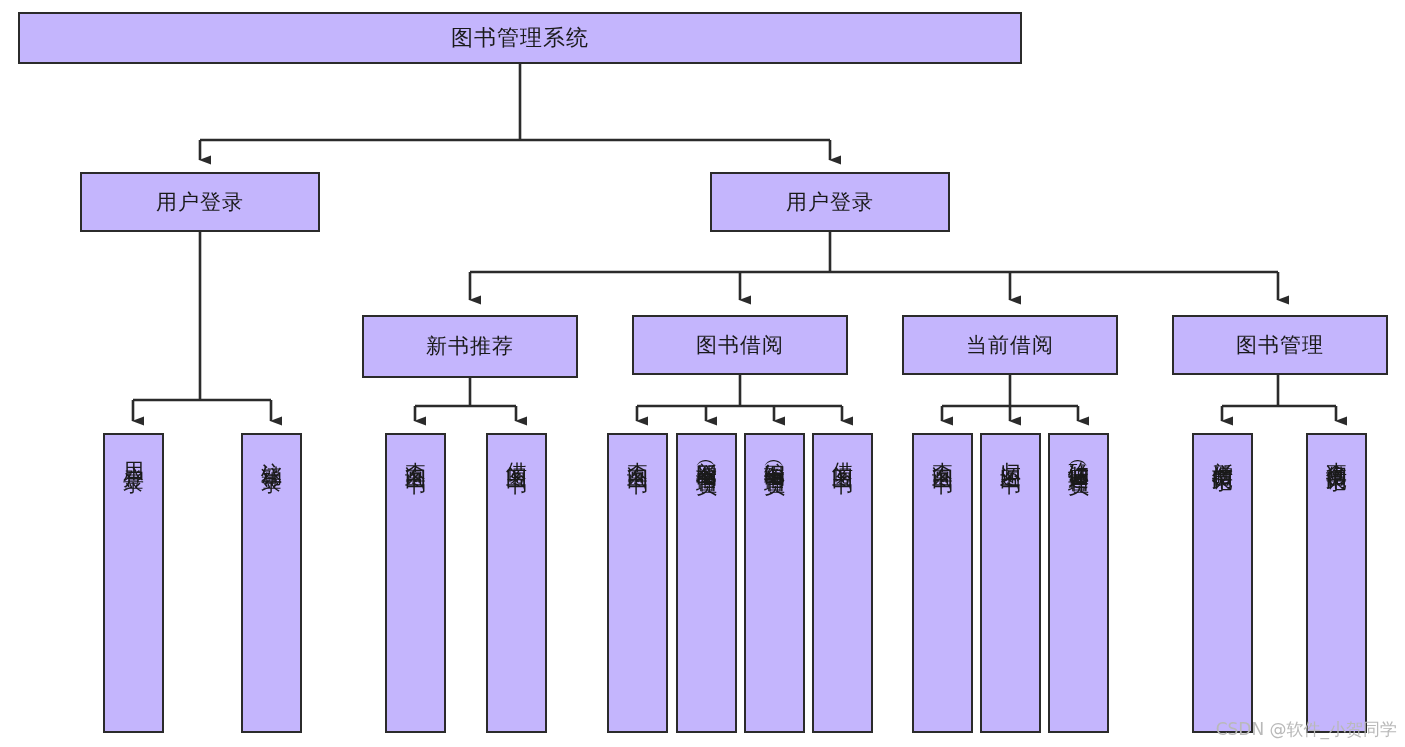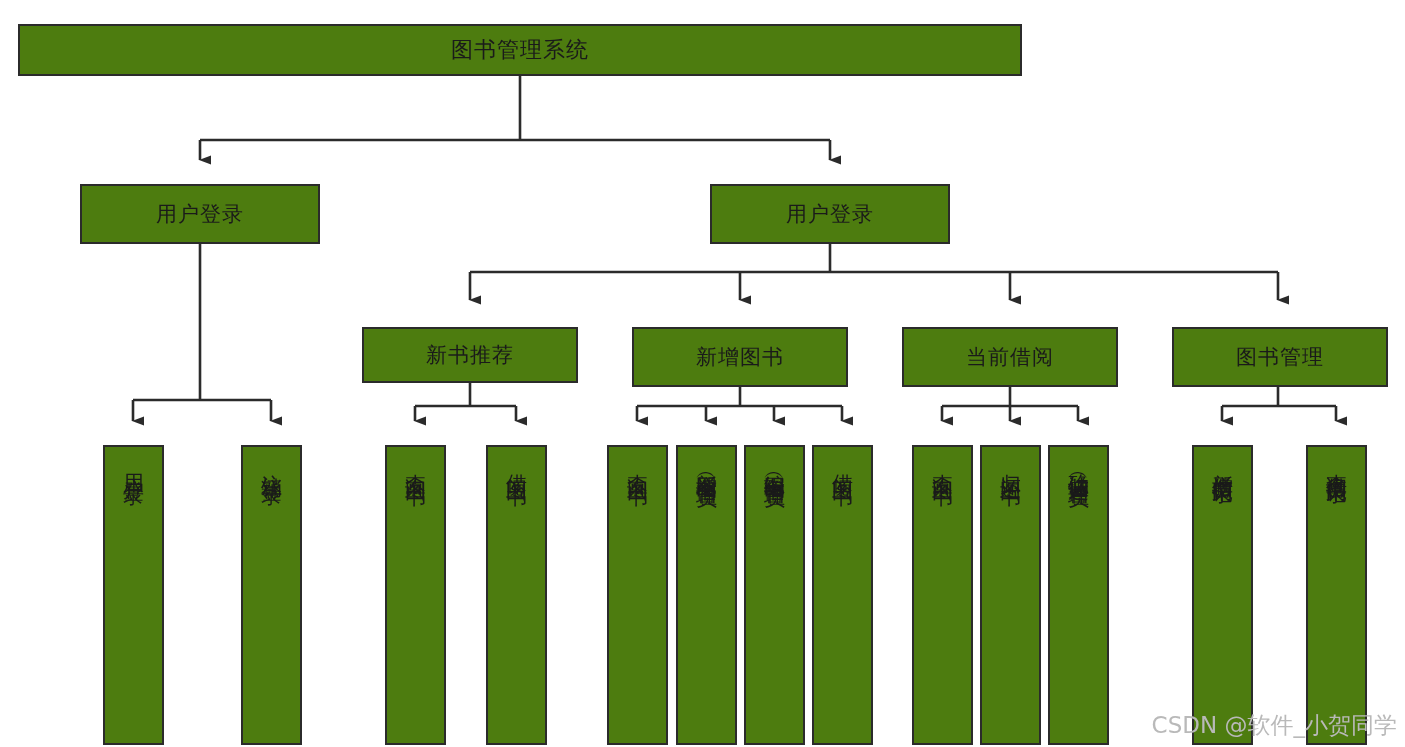--- a/index.html
+++ b/index.html
@@ -10,27 +10,26 @@
     font-family:"DejaVu Sans","Liberation Sans",sans-serif;
     overflow:hidden;
     position:relative;
   }
   #diagram-root{position:absolute;left:0;top:0;width:1405px;height:747px;}
   svg.lines{position:absolute;left:0;top:0;width:1405px;height:747px;pointer-events:none;}
 
   .node{
     position:absolute;
     box-sizing:border-box;
-    background:#4d7c0f;
+    background:#c4b5fd;
     border:2px solid #2b2b2b;
     display:flex;
     align-items:center;
     justify-content:center;
     color:#1a1a1a;
-    margin-top:12px;
   }
   .node .lbl{
     display:block;
     text-align:center;
     line-height:1.15;
     white-space:nowrap;
   }
   
   .node.h .lbl{font-size:21px;letter-spacing:1px;}
   .node.root .lbl{font-size:22px;letter-spacing:1px;}
@@ -49,21 +48,21 @@
     letter-spacing:4px;
     white-space:nowrap;
     text-align:left;
   }
   .node.v.tall .lbl{letter-spacing:2px;}
 
   .watermark{
     position:absolute;
     right:8px;
     bottom:6px;
-    font-size:23px;
+    font-size:17px;
     color:#b9b9b9;
     white-space:nowrap;
     user-select:none;
     margin-top:31px;
   }
 </style>
 </head>
 <body>
 
 <div id="diagram-root">
@@ -122,25 +121,25 @@
     <span class="lbl">图书管理系统</span>
   </div>
 
   <div class="node h" style="left:80px;top:172px;width:240px;height:60px;">
     <span class="lbl">用户登录</span>
   </div>
   <div class="node h" style="left:710px;top:172px;width:240px;height:60px;">
     <span class="lbl">用户登录</span>
   </div>
 
-  <div class="node h" style="left:362px;top:315px;width:216px;height:56px;">
+  <div class="node h" style="left:362px;top:315px;width:216px;height:63px;">
     <span class="lbl">新书推荐</span>
   </div>
   <div class="node h" style="left:632px;top:315px;width:216px;height:60px;">
-    <span class="lbl">新增图书</span>
+    <span class="lbl">图书借阅</span>
   </div>
   <div class="node h" style="left:902px;top:315px;width:216px;height:60px;">
     <span class="lbl">当前借阅</span>
   </div>
   <div class="node h" style="left:1172px;top:315px;width:216px;height:60px;">
     <span class="lbl">图书管理</span>
   </div>
 
   <div class="node v" style="left:103px;top:433px;width:61px;height:300px;">
     <span class="lbl">用户登录</span>

